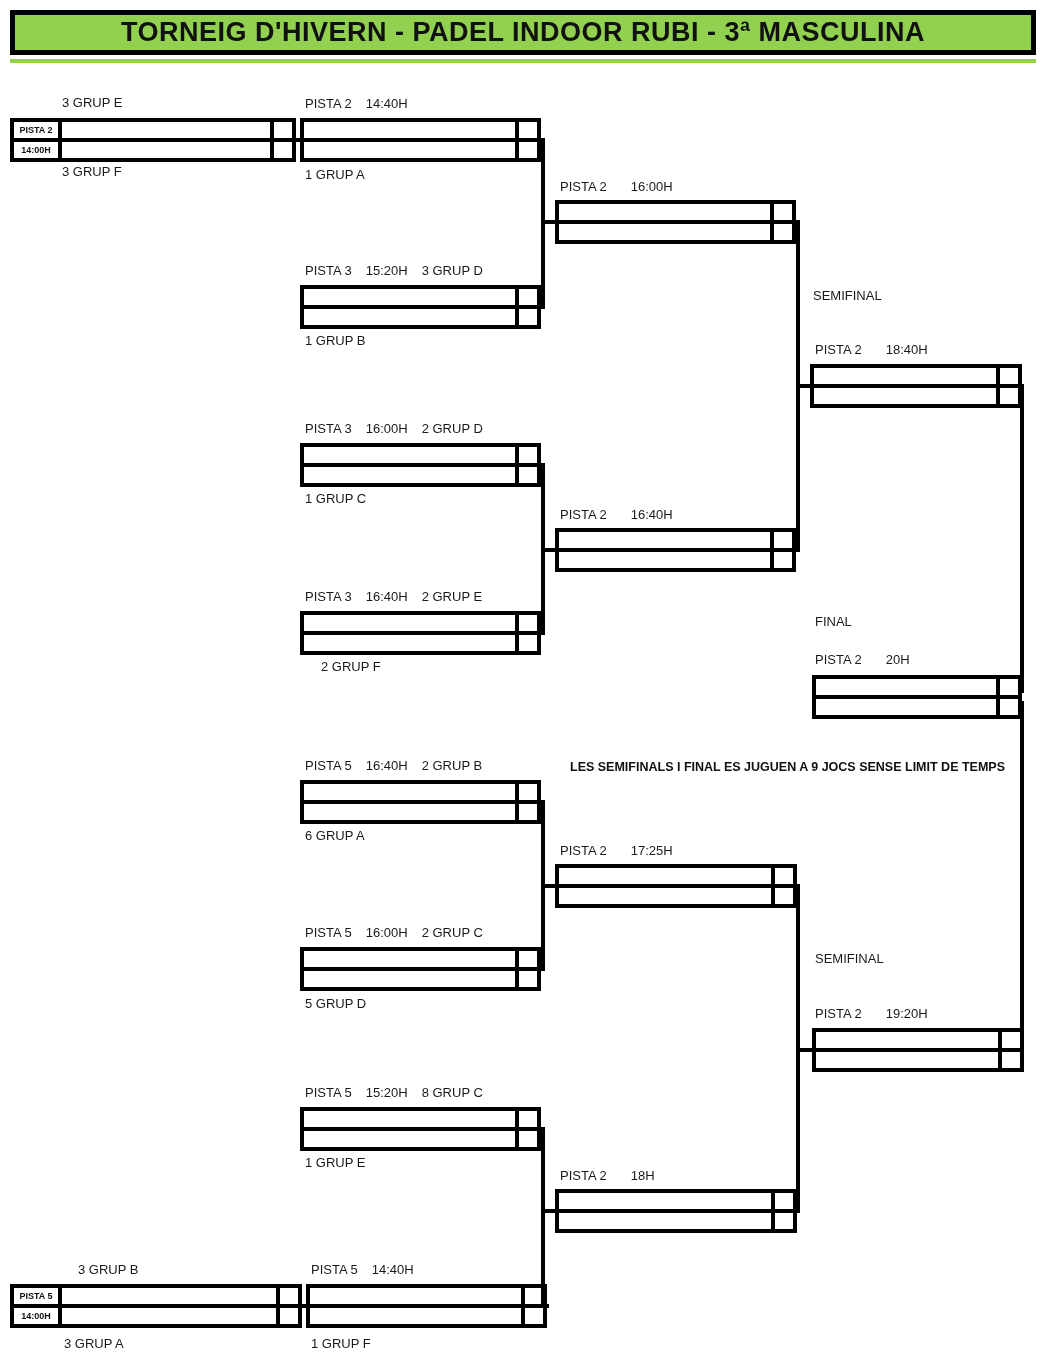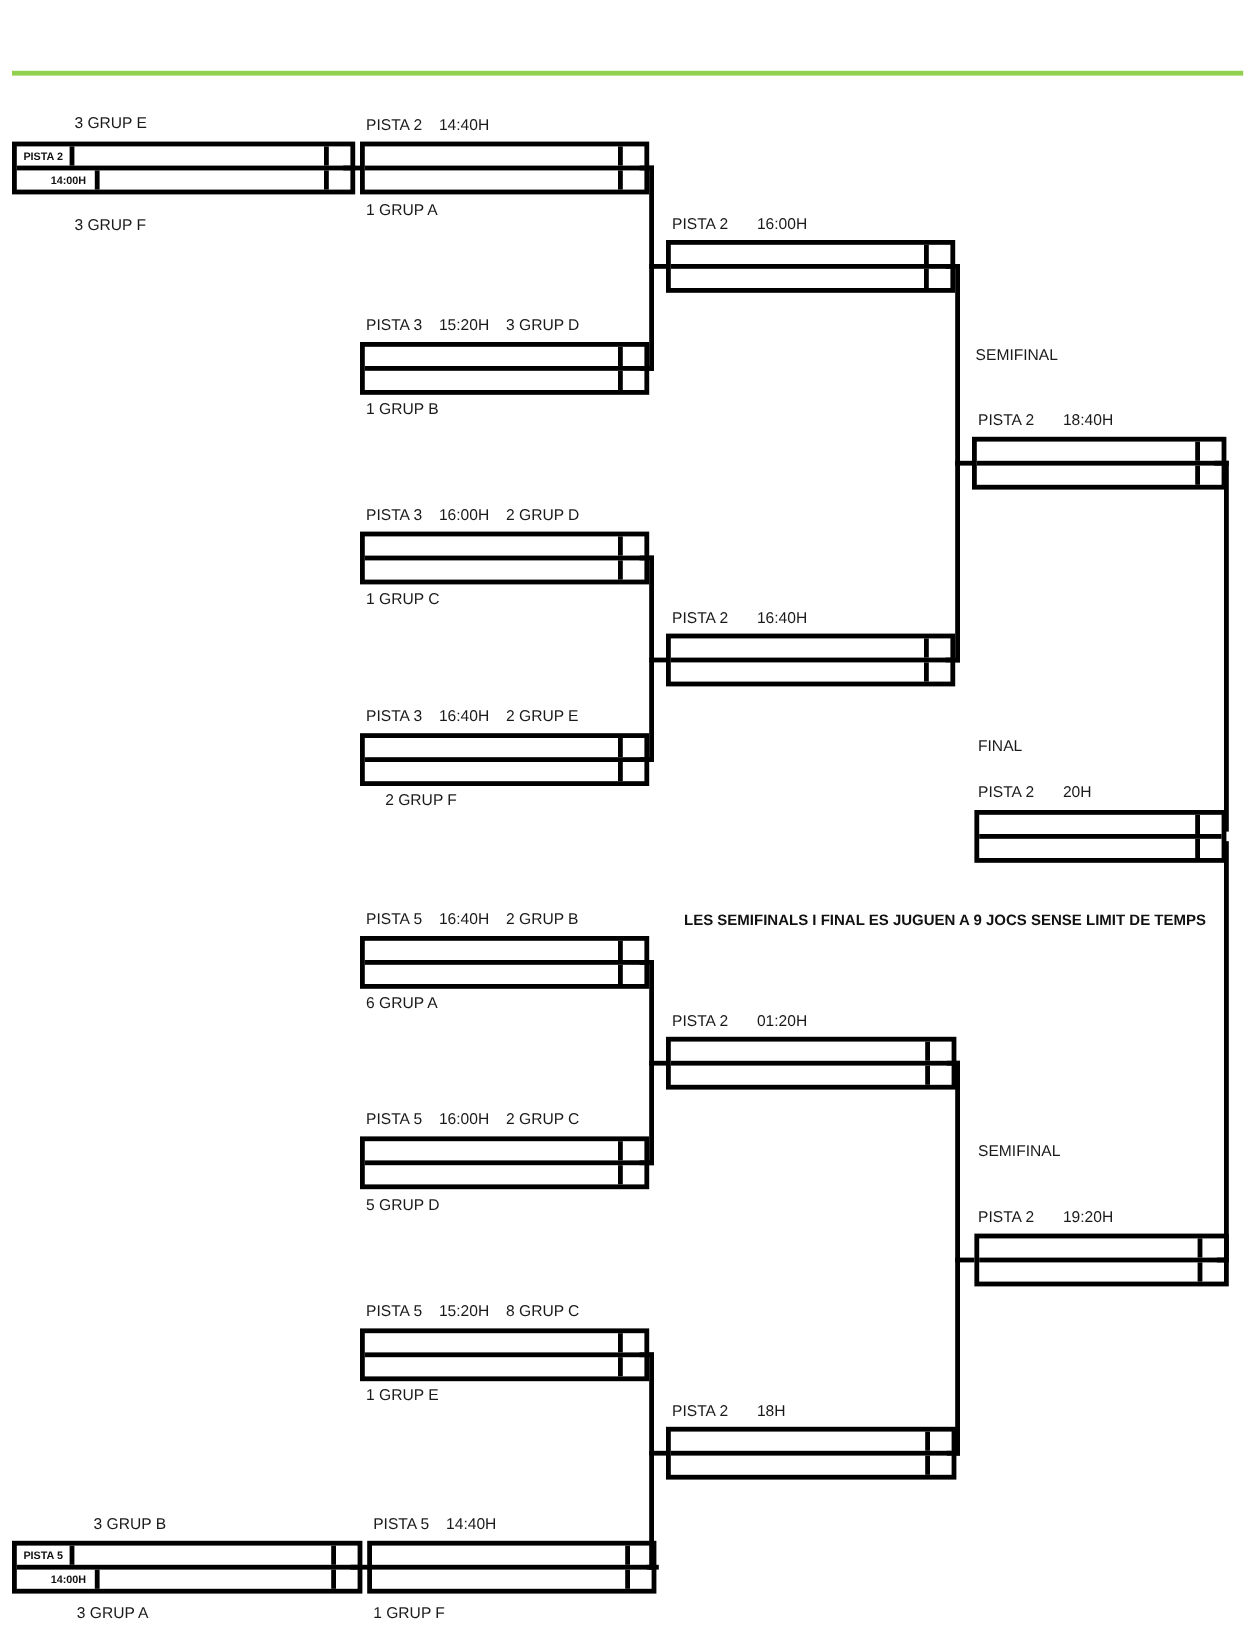--- a/index.html
+++ b/index.html
@@ -17,21 +17,21 @@
     background:var(--green);border:5px solid var(--line);box-sizing:border-box;
     display:flex;align-items:center;justify-content:center;
     font-size:27px;font-weight:bold;letter-spacing:.5px;color:#111;
   }
   .green-strip{position:absolute;left:10px;top:59px;width:1026px;height:4px;background:var(--green);}
   
   .match{
     position:absolute;border:4px solid var(--line);box-sizing:content-box;background:#fff;
   }
   .match .row{display:flex;height:16px;}
-  .match .row + .row{border-top:4px solid var(--line);padding-left:21px;}
+  .match .row + .row{border-top:4px solid var(--line);}
   .cell-main{flex:1;}
   .cell-score{width:18px;border-left:4px solid var(--line);}
   .cell-side{
     width:44px;border-right:4px solid var(--line);
     font-size:9px;font-weight:bold;display:flex;align-items:center;justify-content:center;
     white-space:nowrap;color:#111;
   }
   
   .mh{position:absolute;display:flex;gap:14px;font-size:13px;white-space:nowrap;color:#1a1a1a;}
   .mh.gap-lg{gap:24px;}
@@ -71,41 +71,44 @@
   #h-final{left:815px;top:652px}
   #h-r1e{left:305px;top:758px}
   #h-r1f{left:305px;top:925px}
   #h-qf3{left:560px;top:843px}
   #h-r1g{left:305px;top:1085px}
   #h-qf4{left:560px;top:1168px}
   #h-sf2{left:815px;top:1006px}
   #h-r1h{left:311px;top:1262px}
   
   #l-pre-top-a{left:62px;top:95px}
-  #l-pre-top-b{left:62px;top:180px}
+  #l-pre-top-b{left:62px;top:164px}
   #l-r1a-b{left:305px;top:167px}
   #l-r1b-b{left:305px;top:333px}
   #l-r1c-b{left:305px;top:491px}
   #l-r1d-b{left:321px;top:659px}
   #l-r1e-b{left:305px;top:828px}
   #l-r1f-b{left:305px;top:996px}
   #l-r1g-b{left:305px;top:1155px}
   #l-r1h-b{left:311px;top:1336px}
   #l-pre-bot-a{left:78px;top:1262px}
   #l-pre-bot-b{left:64px;top:1336px}
   
   #lbl-sf1{left:813px;top:288px}
   #lbl-final{left:815px;top:614px}
   #lbl-sf2{left:815px;top:951px}
 </style>
 </head>
 <body>
 
 <div class="bracket">
 
+  <div class="title-bar">
+    <span>TORNEIG D'HIVERN - PADEL INDOOR RUBI - 3ª MASCULINA</span>
+  </div>
   <div class="green-strip"></div>
 
   <div class="rlabel" id="lbl-sf1">SEMIFINAL</div>
   <div class="rlabel" id="lbl-final">FINAL</div>
   <div class="rlabel" id="lbl-sf2">SEMIFINAL</div>
 
   <div class="note">LES SEMIFINALS I FINAL ES JUGUEN A 9 JOCS SENSE LIMIT DE TEMPS</div>
 
   <div class="mh" id="h-r1a">
     <span>PISTA 2</span>
@@ -147,21 +150,21 @@
     <span>16:40H</span>
     <span>2 GRUP B</span>
   </div>
   <div class="mh" id="h-r1f">
     <span>PISTA 5</span>
     <span>16:00H</span>
     <span>2 GRUP C</span>
   </div>
   <div class="mh gap-lg" id="h-qf3">
     <span>PISTA 2</span>
-    <span>01:20H</span>
+    <span>17:25H</span>
   </div>
   <div class="mh" id="h-r1g">
     <span>PISTA 5</span>
     <span>15:20H</span>
     <span>8 GRUP C</span>
   </div>
   <div class="mh gap-lg" id="h-qf4">
     <span>PISTA 2</span>
     <span>18H</span>
   </div>

